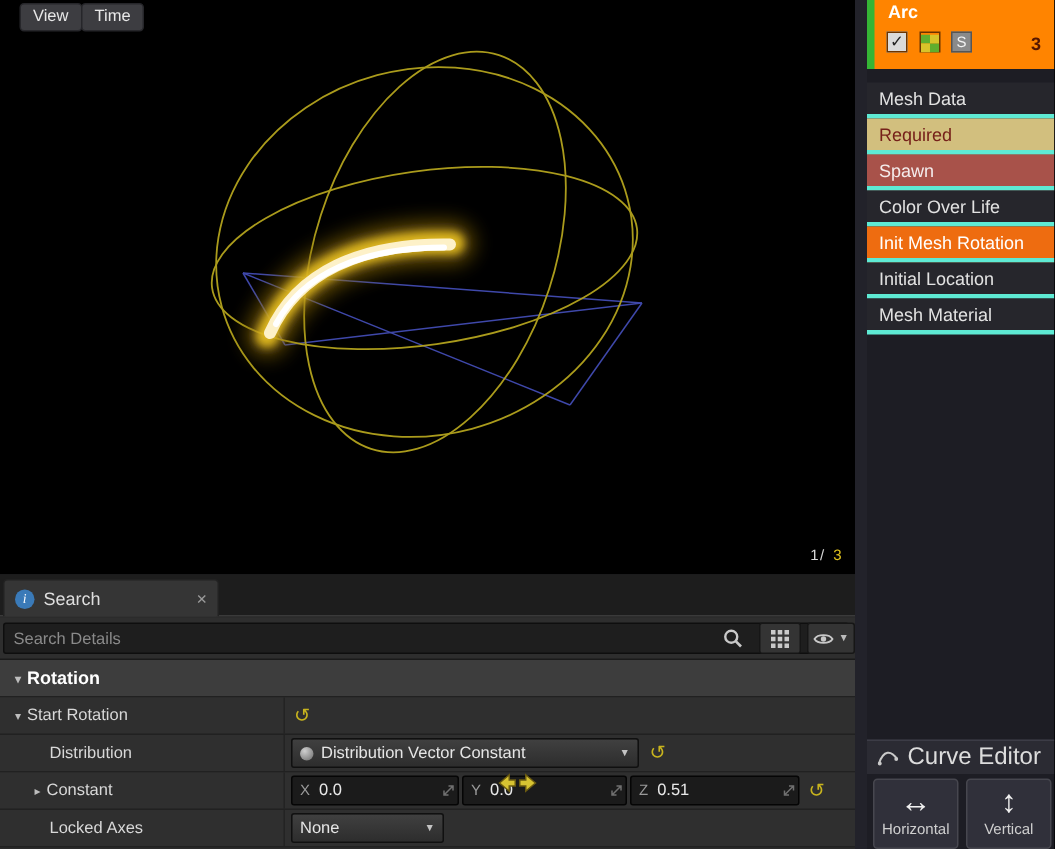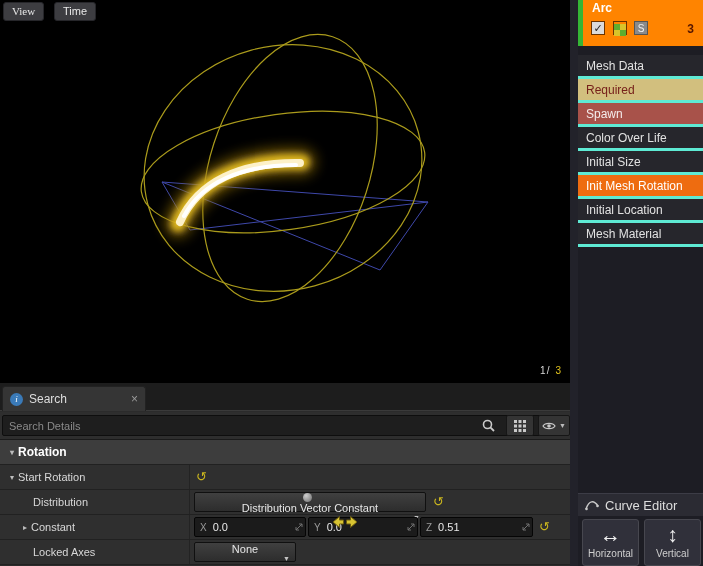--- a/index.html
+++ b/index.html
@@ -3,21 +3,21 @@
 <meta charset="utf-8">
 <style>
   * { margin:0; padding:0; box-sizing:border-box; font-family:"Liberation Sans", sans-serif; }
   html,body { background:#000; }
   .app { position:relative; width:703px; height:566px; background:#17171c; overflow:hidden; }
 
   
   .viewport { position:absolute; left:0; top:0; width:570px; height:383px; background:#000; }
   .vp-btn { position:absolute; top:2px; height:19px; background:#3d3d41; color:#e8e8e8; font-size:11px;
             border:1px solid #26262a; border-radius:3px; padding:0 8px; line-height:17px; cursor:default; }
-  .vp-btn.view { left:3px;font-family:Liberation Serif, serif; }
+  .vp-btn.view { left:13px; }
   .vp-btn.time { left:54px; }
   .lod { position:absolute; right:8px; bottom:7px; font-size:10px; letter-spacing:1px; }
   .lod .cur { color:#d8d8d8; }
   .lod .tot { color:#e2c41e; margin-left:5px; }
 
   
   .details { position:absolute; left:0; top:383px; width:570px; height:183px; background:#2b2b2b; }
   .tabwell { position:absolute; top:0; left:0; width:100%; height:28px; background:#1d1d1d; border-bottom:1px solid #3a3a3a; }
   .tab { position:absolute; left:2px; top:3px; width:144px; height:25px; background:#353535;
          border:1px solid #222; border-bottom:none; border-radius:3px 3px 0 0;
@@ -43,21 +43,21 @@
   .prow .pl { width:190px; border-right:1px solid #232323; display:flex; align-items:center; color:#d8d8d8; font-size:11px; position:relative; }
   .prow .pv { flex:1; position:relative; }
   .prow.cat { background:#3d3d3d; }
   .prow.cat .cl { display:flex; align-items:center; color:#fff; font-size:12px; font-weight:bold; width:100%; }
   .tri { font-size:8px; color:#bdbdbd; width:12px; text-align:center; }
   .ind1 { padding-left:6px; } .ind2 { padding-left:33px; } .ind3 { padding-left:19px; }
   .reset { color:var(--reset-arrow,#c8b41e); font-size:13px; line-height:13px; cursor:default; }
   .pv .reset { position:absolute; top:5px; }
 
   .dd { height:20px; background:linear-gradient(#404040,#2d2d2d); border:1px solid #101010; border-radius:2px;
-        display:flex; align-items:center; color:#e6e6e6; font-size:11px; padding:0 5px; position:absolute; top:2px;flex-direction:column; }
+        display:flex; align-items:center; color:#e6e6e6; font-size:11px; padding:0 5px; position:absolute; top:2px; }
   .dd .arrow { margin-left:auto; font-size:7px; color:#c4c4c4; padding-left:6px; }
   .dd .circ { width:9px; height:9px; border-radius:50%; background:radial-gradient(circle at 35% 30%, #cfcfcf, #6a6a6a); margin-right:5px; flex:0 0 auto; }
   .dd.dist { left:4px; width:232px; }
   .dd.axes { left:4px; width:102px; }
 
   .numf { height:20px; background:#1b1b1b; border:1px solid #050505; border-radius:2px;
           display:flex; align-items:center; color:#e8e8e8; font-size:11px; position:absolute; top:2px; }
   .numf .axis { color:#9a9a9a; font-size:10px; margin:0 6px 0 5px; }
   .numf .spin { margin-left:auto; margin-right:2px; opacity:.75; }
   .numf.fx { left:4px;   width:112px; }
@@ -81,21 +81,21 @@
 
   .module-list { position:absolute; left:0; top:55px; width:125px; }
   .module-row { height:24px; line-height:23px; padding-left:8px; font-size:12px; border-bottom:3px solid #5eead4; cursor:default;
                 white-space:nowrap; overflow:hidden; }
   .mod-dark { background:#26262c; color:#e2e2e2; }
   .mod-required { background:var(--required-bg,#d2bf7e); color:var(--required-text,#76201a); }
   .mod-spawn { background:var(--spawn-bg,#a8524a); color:#f4ecec; }
   .mod-selected { background:var(--module-selected,#f06e12); color:#fff; }
 
   .ce-head { position:absolute; top:493px; left:0; width:125px; height:23px; background:#2b2b33; border-top:1px solid #3c3c46;
-             display:flex; align-items:center; gap:6px; padding:0 7px; color:#ddd; font-size:13px; }
+             display:flex; align-items:center; gap:6px; padding:0 7px; color:#ddd; font-size:16px; }
   .ce-buttons { position:absolute; top:519px; left:4px; display:flex; gap:5px; }
   .ce-btn { width:57px; height:47px; background:#30303a; border:1px solid #47474f; border-radius:3px;
             display:flex; flex-direction:column; align-items:center; justify-content:flex-start; padding-top:2px; color:#f0f0f0; }
   .ce-btn .glyph { font-size:21px; line-height:26px; }
   .ce-btn .lbl { font-size:10px; color:#cfcfcf; }
 
   
   .drag-cursor { position:absolute; left:332px; top:512px; z-index:20; }
 </style>
 </head>
@@ -276,21 +276,20 @@
       </div>
       <div class="sbox">S</div>
       <div class="emitter-count">3</div>
     </div>
 
     <div class="module-list" id="module-list">
         <div class="module-row mod-dark">Mesh Data</div>
         <div class="module-row mod-required">Required</div>
         <div class="module-row mod-spawn">Spawn</div>
         <div class="module-row mod-dark">Color Over Life</div>
-        <div class="module-row mod-dark">Initial Size</div>
         <div class="module-row mod-selected">Init Mesh Rotation</div>
         <div class="module-row mod-dark">Initial Location</div>
         <div class="module-row mod-dark">Mesh Material</div>
       </div>
 
     <div class="ce-head">
       <svg width="14" height="12" viewBox="0 0 14 12">
         <path d="M1 10 C4 1 9 1 13 7" fill="none" stroke="#c9c9c9" stroke-width="1.4"></path>
         <circle cx="1.5" cy="10" r="1.3" fill="#c9c9c9"></circle>
           <circle cx="12.5" cy="7" r="1.3" fill="#c9c9c9"></circle>

